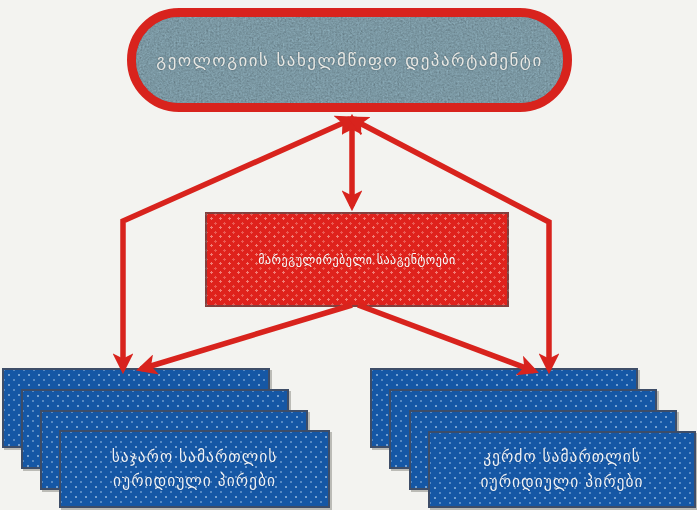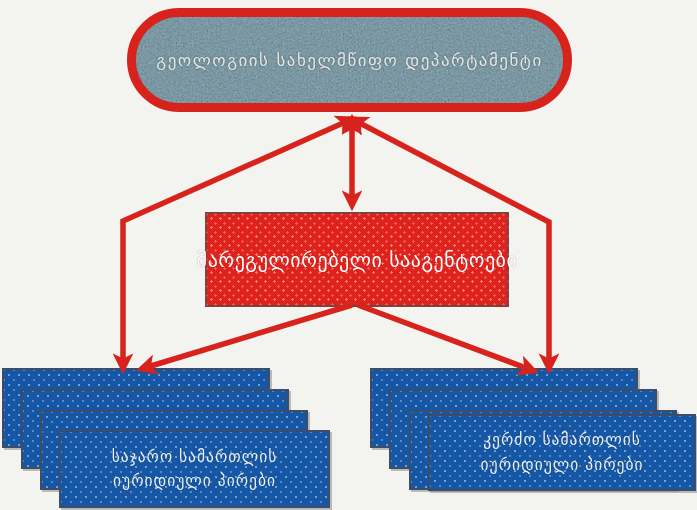--- a/index.html
+++ b/index.html
@@ -31,21 +31,21 @@
     background-color:#df221c;
     background-image:
       radial-gradient(rgba(255,200,190,.55) 1px, transparent 1.4px),
       radial-gradient(rgba(255,200,190,.35) 1px, transparent 1.4px);
     background-size:9px 9px, 9px 9px;
     background-position:0 0, 4px 5px;
     border:2px solid rgba(80,80,80,.65);
     display:flex;align-items:center;justify-content:center;
   }
   .mid-box .label{
-    color:#ffffff;font-size:20px;letter-spacing:.5px;white-space:nowrap;
+    color:#ffffff;font-size:12px;letter-spacing:.5px;white-space:nowrap;
     text-shadow:0 0 1px rgba(120,0,0,.6);
   }
 
   
   .card{
     position:absolute;width:268px;height:80px;box-sizing:border-box;
     background-color:#1557a5;
     background-image:
       radial-gradient(rgba(195,220,245,.55) 1px, transparent 1.3px),
       radial-gradient(rgba(195,220,245,.38) 1px, transparent 1.3px);
@@ -98,21 +98,21 @@
     <div class="card front" style="left:59px;top:430px;width:271px;height:78px;">
       <span class="line">საჯარო სამართლის</span>
       <span class="line">იურიდიული პირები</span>
     </div>
   </div>
 
   <div>
     <div class="card" style="left:370px;top:368px;"></div>
     <div class="card" style="left:389px;top:389px;"></div>
     <div class="card" style="left:409px;top:410px;"></div>
-    <div class="card front" style="left:428px;top:414px;width:268px;height:77px;">
+    <div class="card front" style="left:428px;top:431px;width:268px;height:77px;">
       <span class="line">კერძო სამართლის</span>
       <span class="line">იურიდიული პირები</span>
     </div>
   </div>
 
   <svg class="arrows" width="697" height="510" viewBox="0 0 697 510" aria-hidden="true">
     <defs>
       <marker id="ah" viewBox="0 0 10 10" refX="7.5" refY="5" markerWidth="3.8" markerHeight="3.8" orient="auto-start-reverse">
         <path d="M0,0 L10,5 L0,10 L2.5,5 z" fill="#d8231d"></path>
       </marker>

